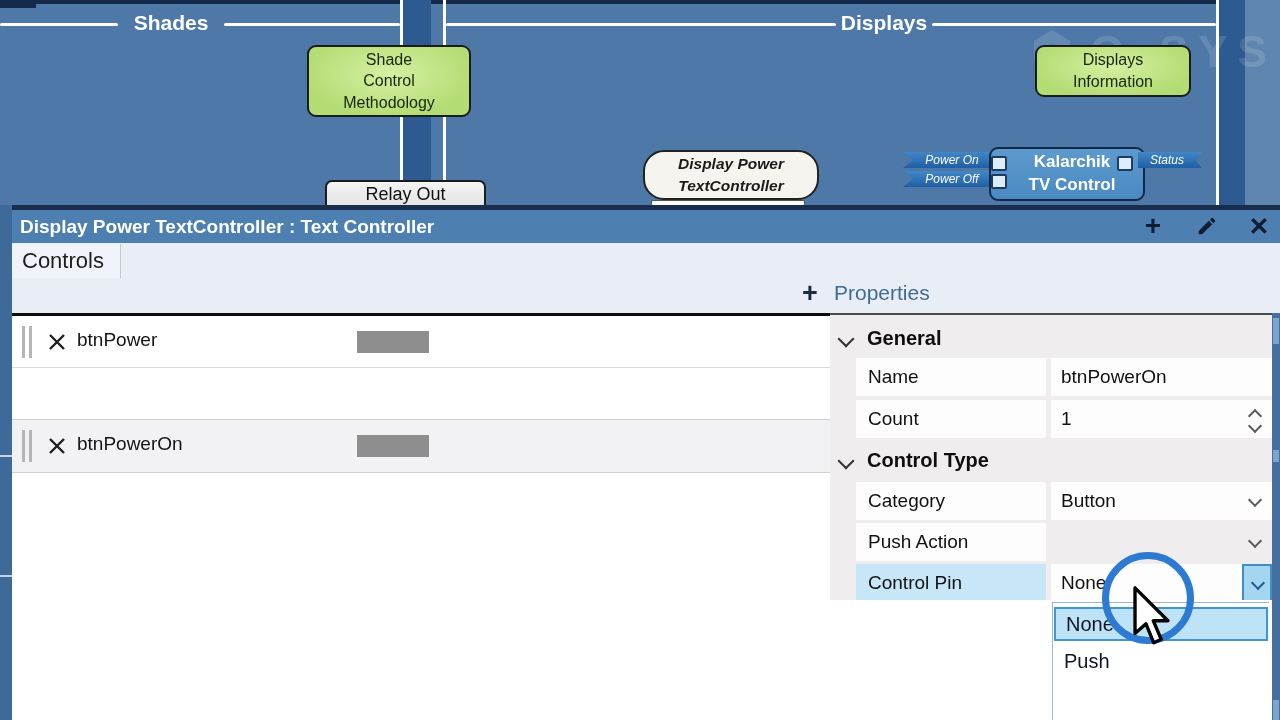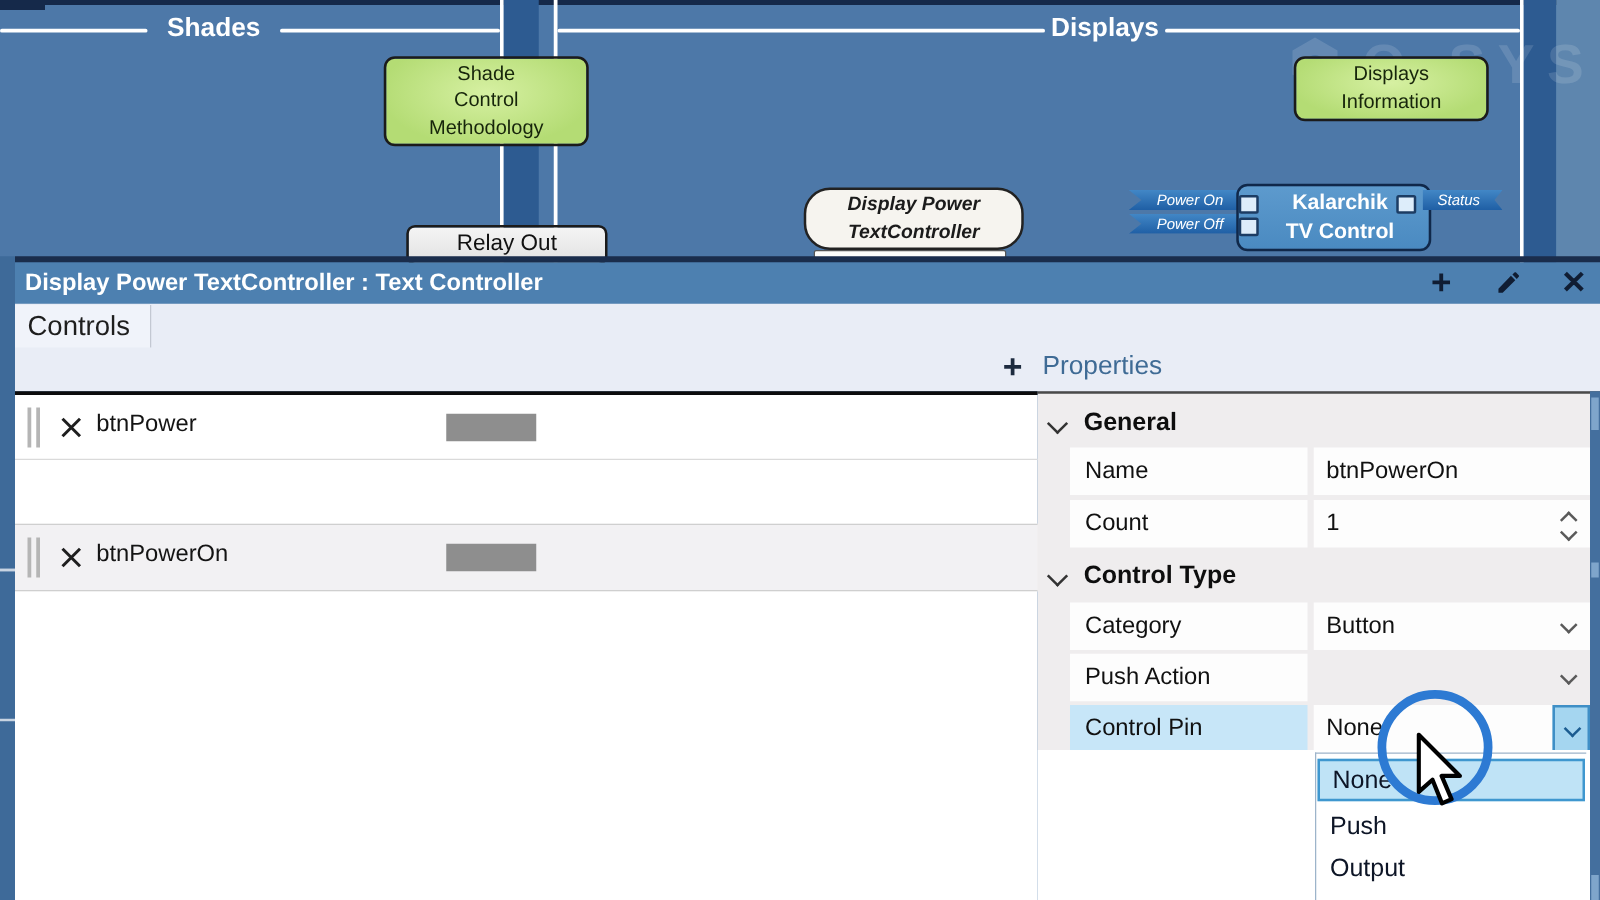--- a/index.html
+++ b/index.html
@@ -234,21 +234,20 @@
   <div class="abs under-panel"></div>
 
   <div class="abs rscroll"></div>
   <div class="abs rs-mark" style="top:318px;height:26px;"></div>
   <div class="abs rs-mark" style="top:450px;height:12px;"></div>
   <div class="abs rs-mark" style="top:700px;height:20px;"></div>
 
   <div class="abs dropdown">
     <div class="abs dditem hl" style="top:4px;height:34px;">None</div>
     <div class="abs dditem" style="top:42px;height:32px;">Push</div>
-    <div class="abs dditem" style="top:76px;height:32px;">Output</div>
   </div>
 
   <div class="abs ring"></div>
   <svg class="abs cursor" width="40" height="64" viewBox="0 0 13 21">
     <polygon points="0.6,0.6 0.6,15.6 4.2,12.4 6.7,18.6 9.2,17.5 6.6,11.4 11.4,11.4" fill="#fff" stroke="#000" stroke-width="1.1" stroke-linejoin="round"></polygon>
   </svg>
 
 </div>
 
 </body></html>

